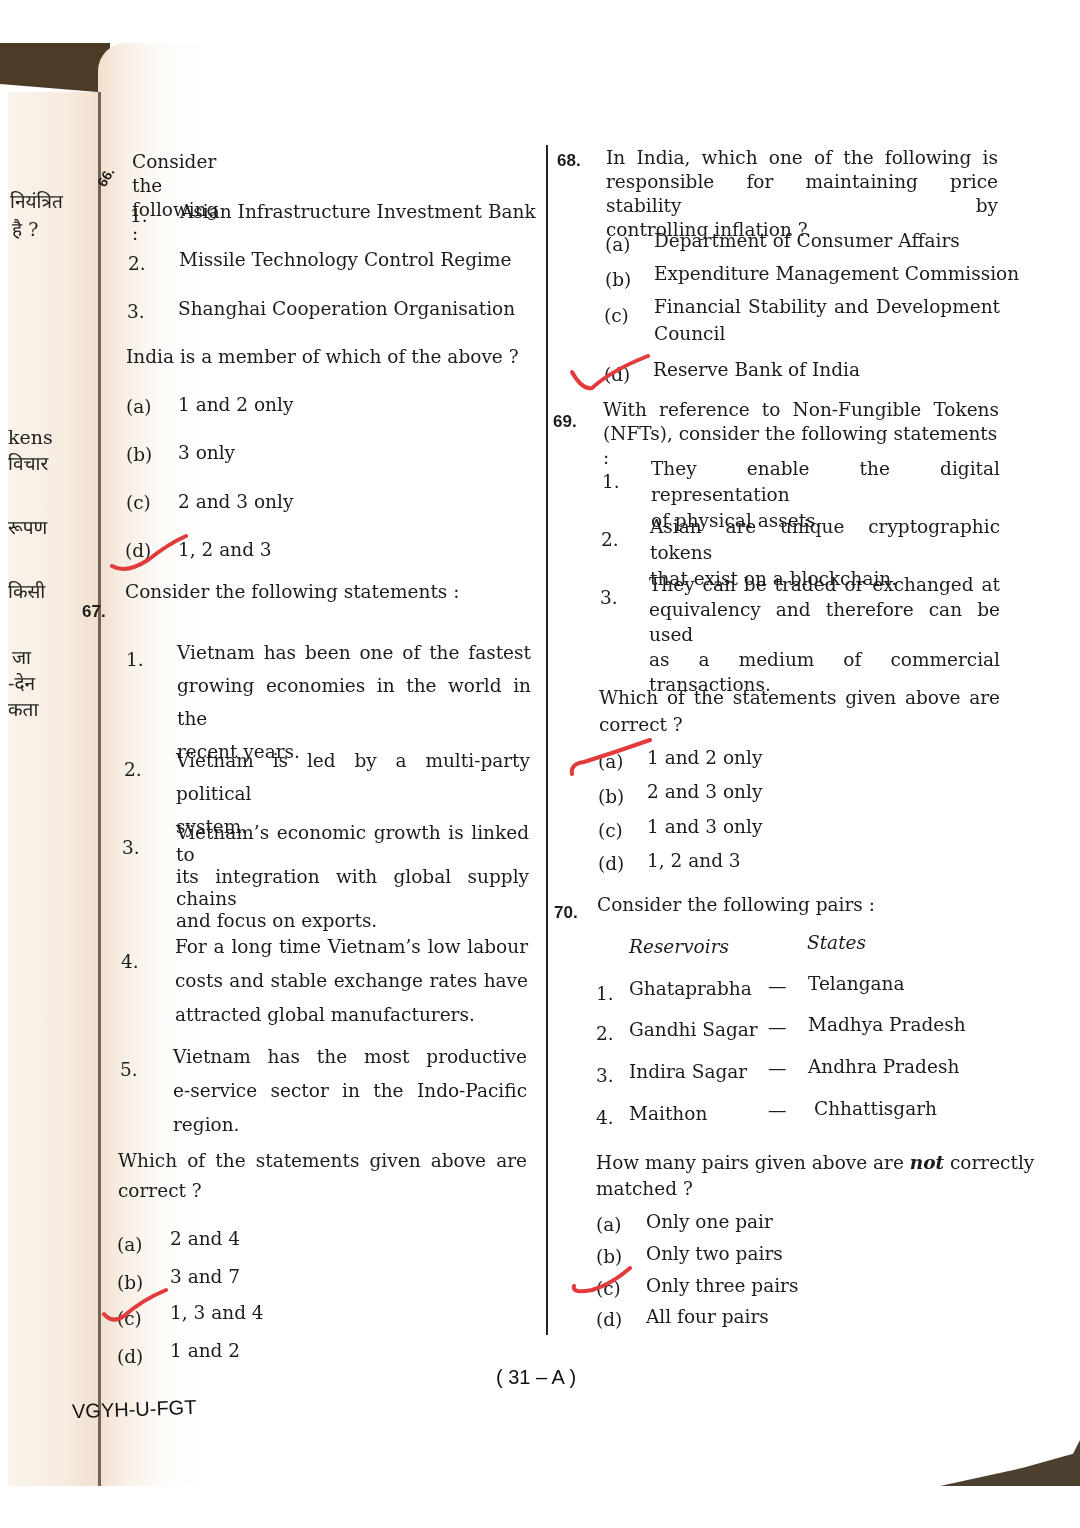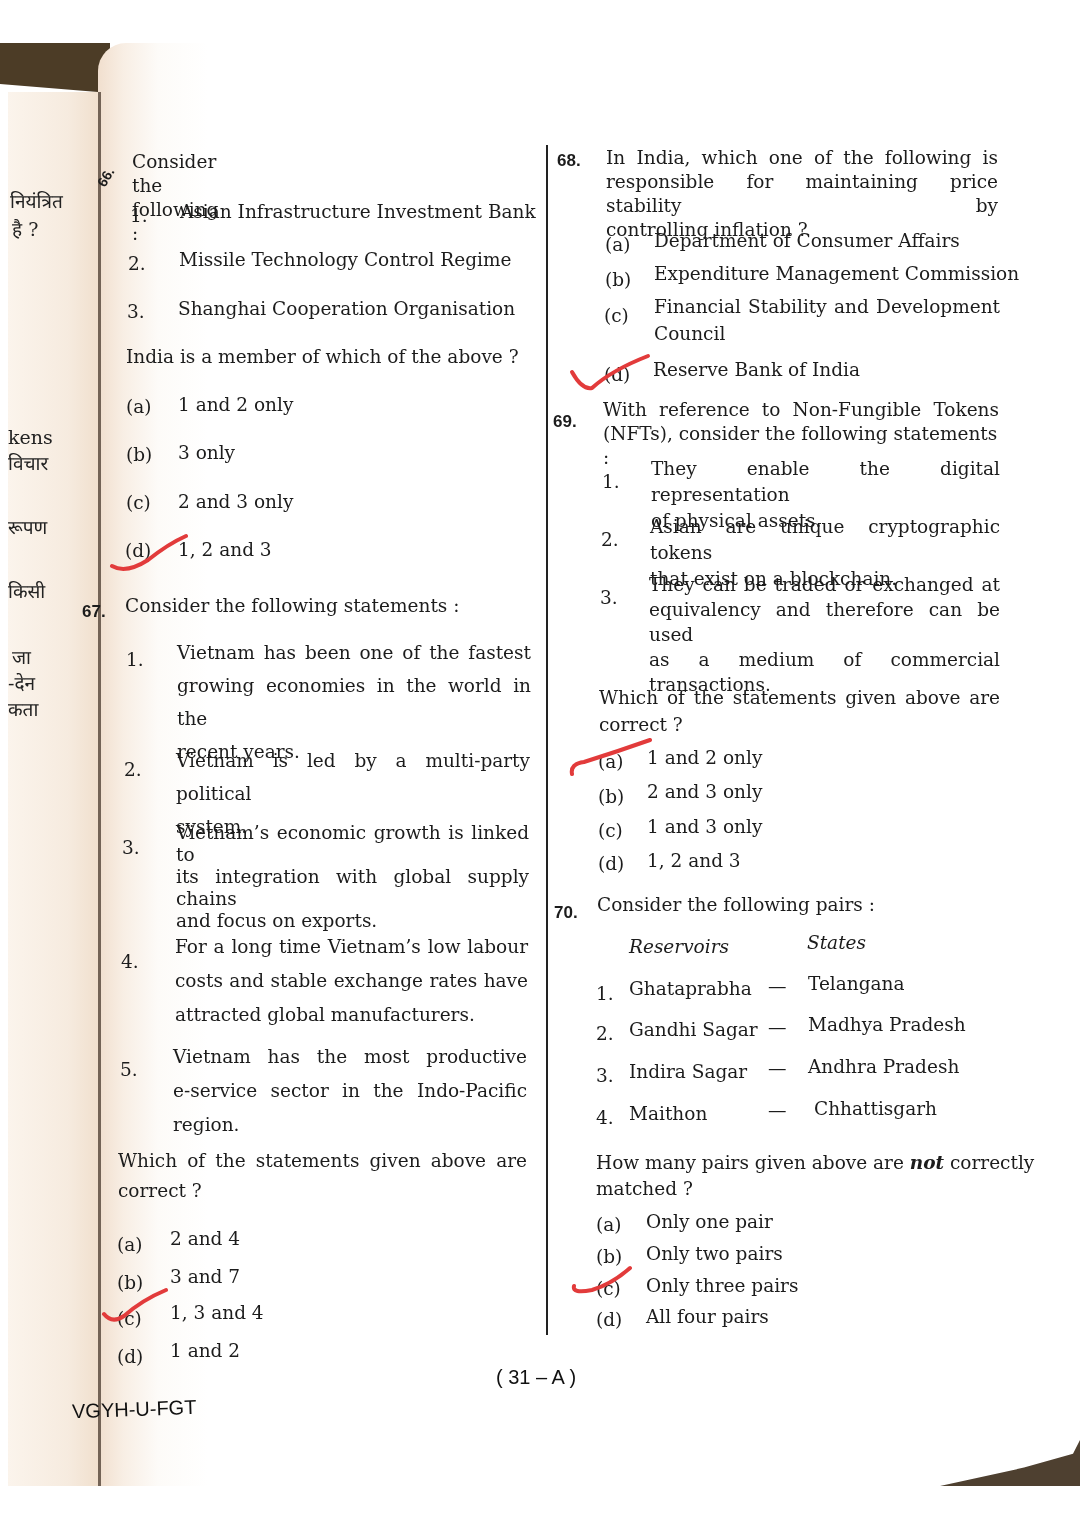--- a/index.html
+++ b/index.html
@@ -78,21 +78,21 @@
   <span class="item" style="left:178px;top:490px">2 and 3 only</span>
   <span class="item" style="left:125px;top:539px">(d)</span>
   <span class="item" style="left:178px;top:538px">1, 2 and 3</span>
   <svg class="check" style="left:108px;top:530px" width="84" height="46">
       <path d="M4 36 Q18 44 40 30 Q60 14 78 6"></path>
     </svg>
 </div>
 
 <div class="q">
   <span class="qnum" style="left:82px;top:601px">67.</span>
-  <span class="item" style="left:125px;top:594px">Consider the following statements :</span>
+  <span class="item" style="left:125px;top:580px">Consider the following statements :</span>
 
   <span class="item" style="left:126px;top:648px">1.</span>
   <div class="qtext" style="left:177px;top:636px;width:354px;line-height:33px">
     <div class="just">Vietnam has been one of the fastest</div>
     <div class="just">growing economies in the world in the</div>
     <div>recent years.</div>
   </div>
 
   <span class="item" style="left:124px;top:758px">2.</span>
   <div class="qtext" style="left:176px;top:744px;width:354px;line-height:33px">

